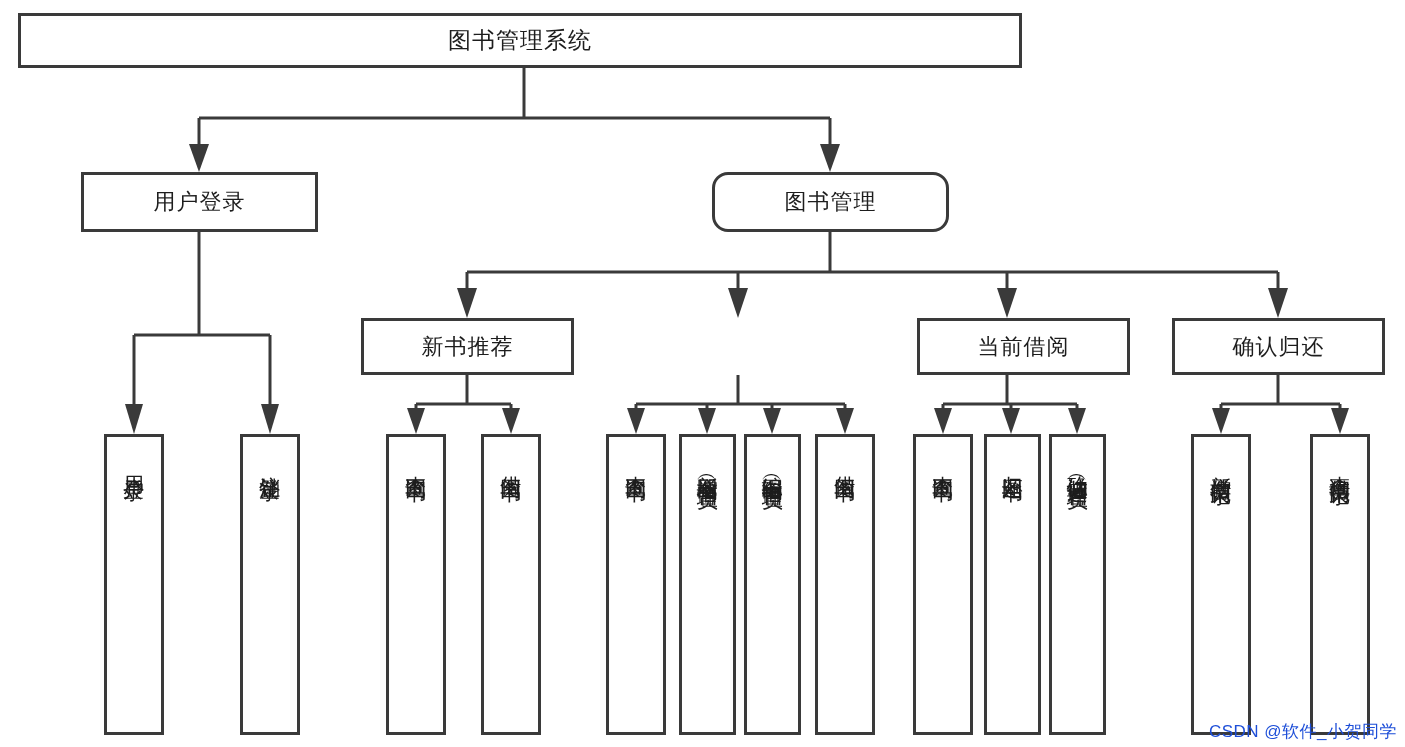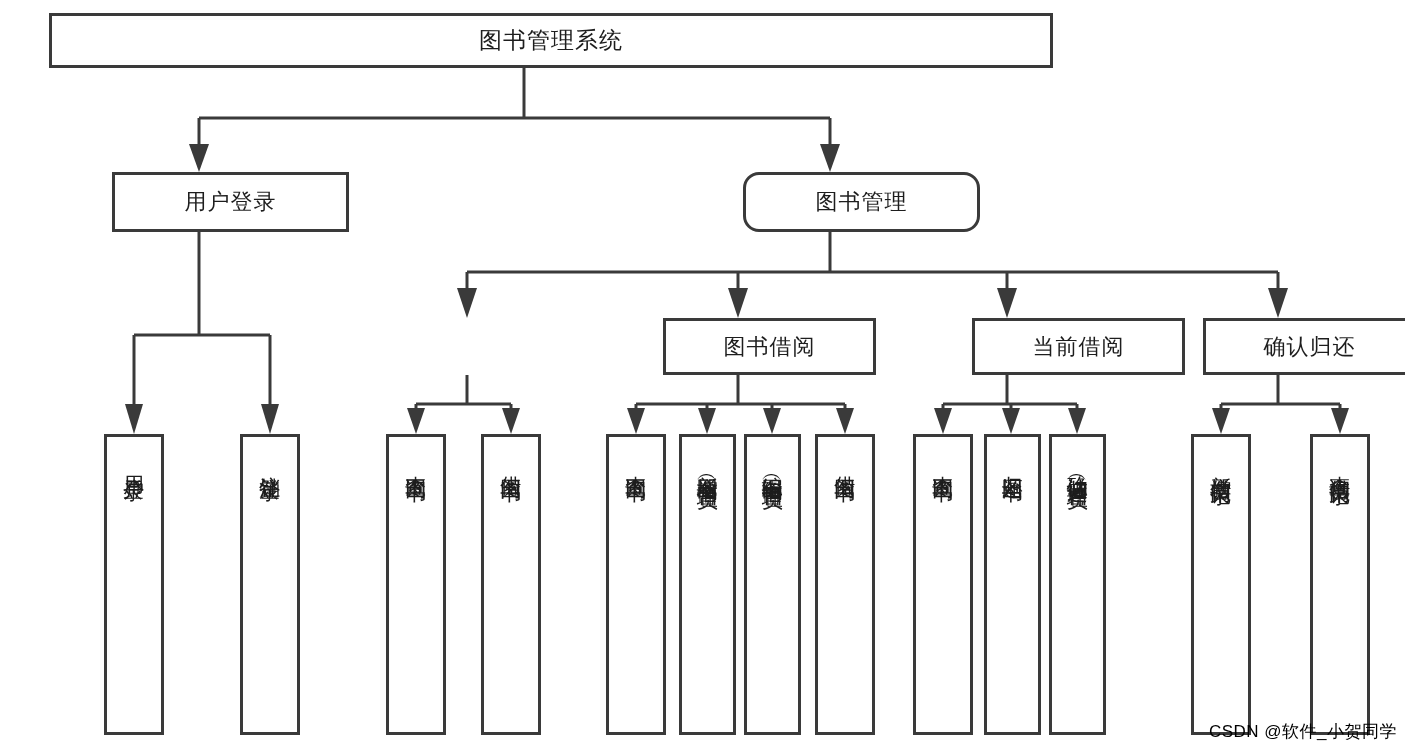--- a/index.html
+++ b/index.html
@@ -25,21 +25,20 @@
     border: 3px solid #3a3a3a;
     background: #ffffff;
     display: flex;
     align-items: center;
     justify-content: center;
     color: #1d1d1d;
   }
   .node.h {
     font-size: 22px;
     letter-spacing: 1px;
-    margin-left: 31px;
   }
   .node.h .lbl {
     white-space: nowrap;
     line-height: 1;
   }
   
   .node.v {
     border-width: 3px;
     align-items: flex-start;
     justify-content: center;
@@ -78,21 +77,21 @@
     fill: #3a3a3a;
     stroke: none;
   }
 
   
   .watermark {
     position: absolute;
     right: 8px;
     bottom: 4px;
     font-size: 17px;
-    color: #000000;
+    color: #1d4ed8;
     white-space: nowrap;
     letter-spacing: 0.5px;
   }
 </style>
 </head>
 <body>
 
 <div id="canvas">
 
   <svg class="edge-svg" viewBox="0 0 1405 747" xmlns="http://www.w3.org/2000/svg">
@@ -162,26 +161,26 @@
   </div>
 
   <div class="node h" style="left:81px; top:172px; width:237px; height:60px;">
     <span class="lbl">用户登录</span>
   </div>
 
   <div class="node h" style="left:712px; top:172px; width:237px; height:60px;border-radius:16px;">
     <span class="lbl">图书管理</span>
   </div>
 
-
-  <div class="node h" style="left:632px; top:318px; width:213px; height:57px;">
-    <span class="lbl">图书借阅</span>
-  </div>
-
-  <div class="node h" style="left:941px; top:318px; width:213px; height:57px;">
+  <div class="node h" style="left:361px; top:318px; width:213px; height:57px;">
+    <span class="lbl">新书推荐</span>
+  </div>
+
+
+  <div class="node h" style="left:917px; top:318px; width:213px; height:57px;">
     <span class="lbl">当前借阅</span>
   </div>
 
   <div class="node h" style="left:1172px; top:318px; width:213px; height:57px;">
     <span class="lbl">确认归还</span>
   </div>
 
   <div class="node v" style="left:104px; top:434px; width:60px; height:301px;">
     <span class="lbl">用户登录</span>
   </div>

